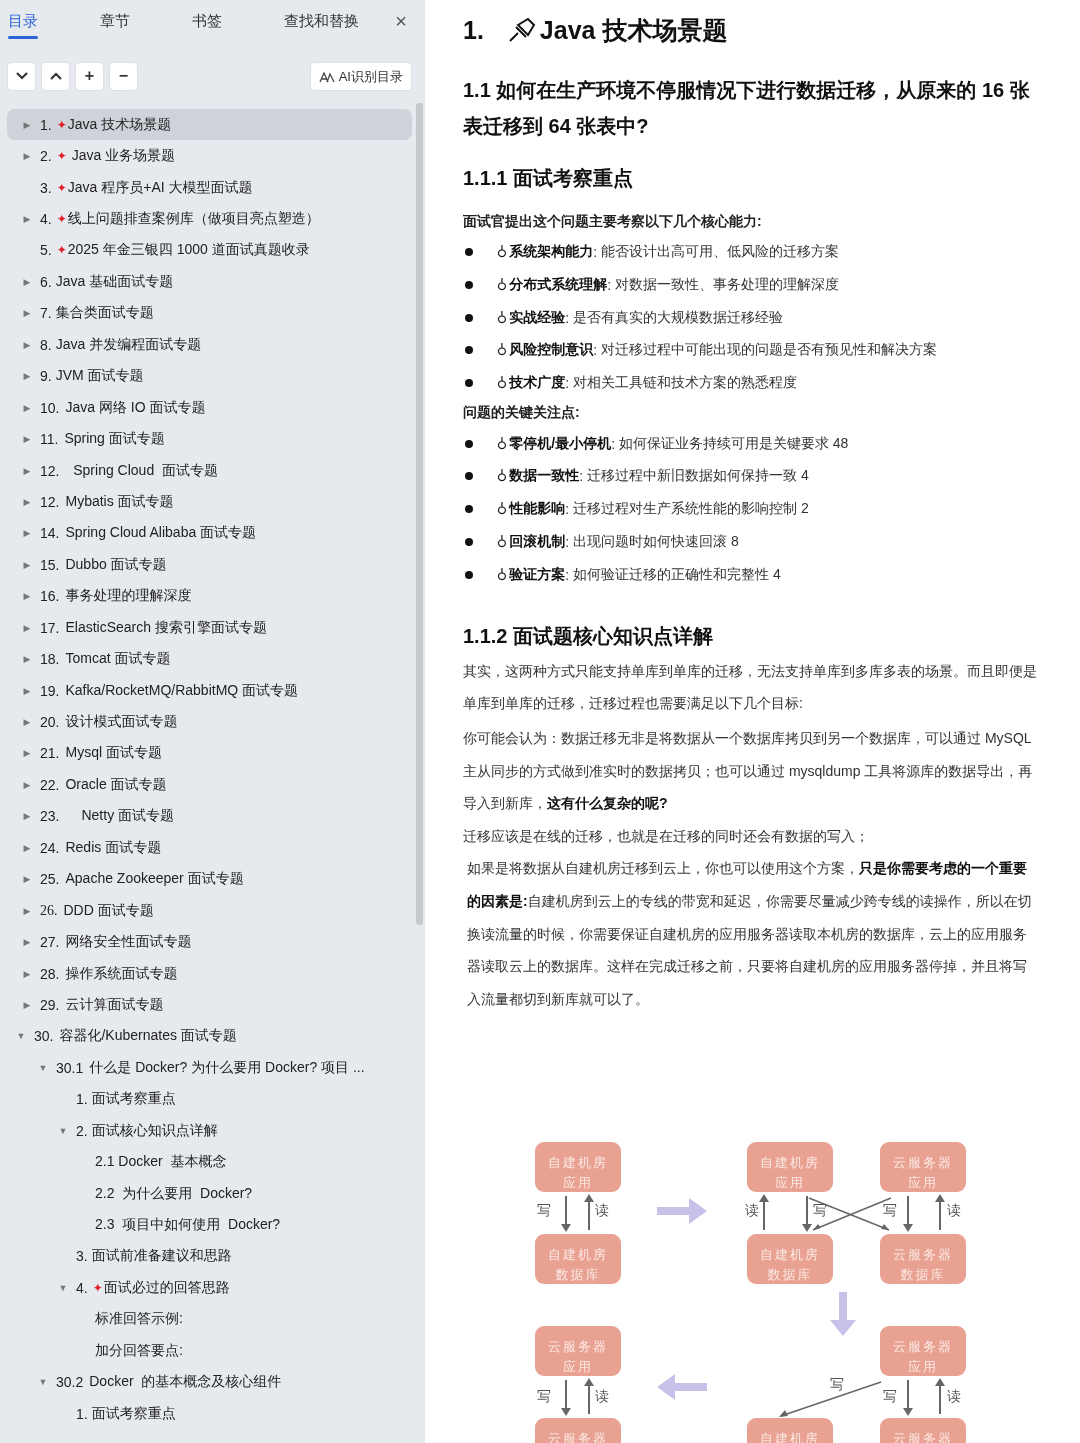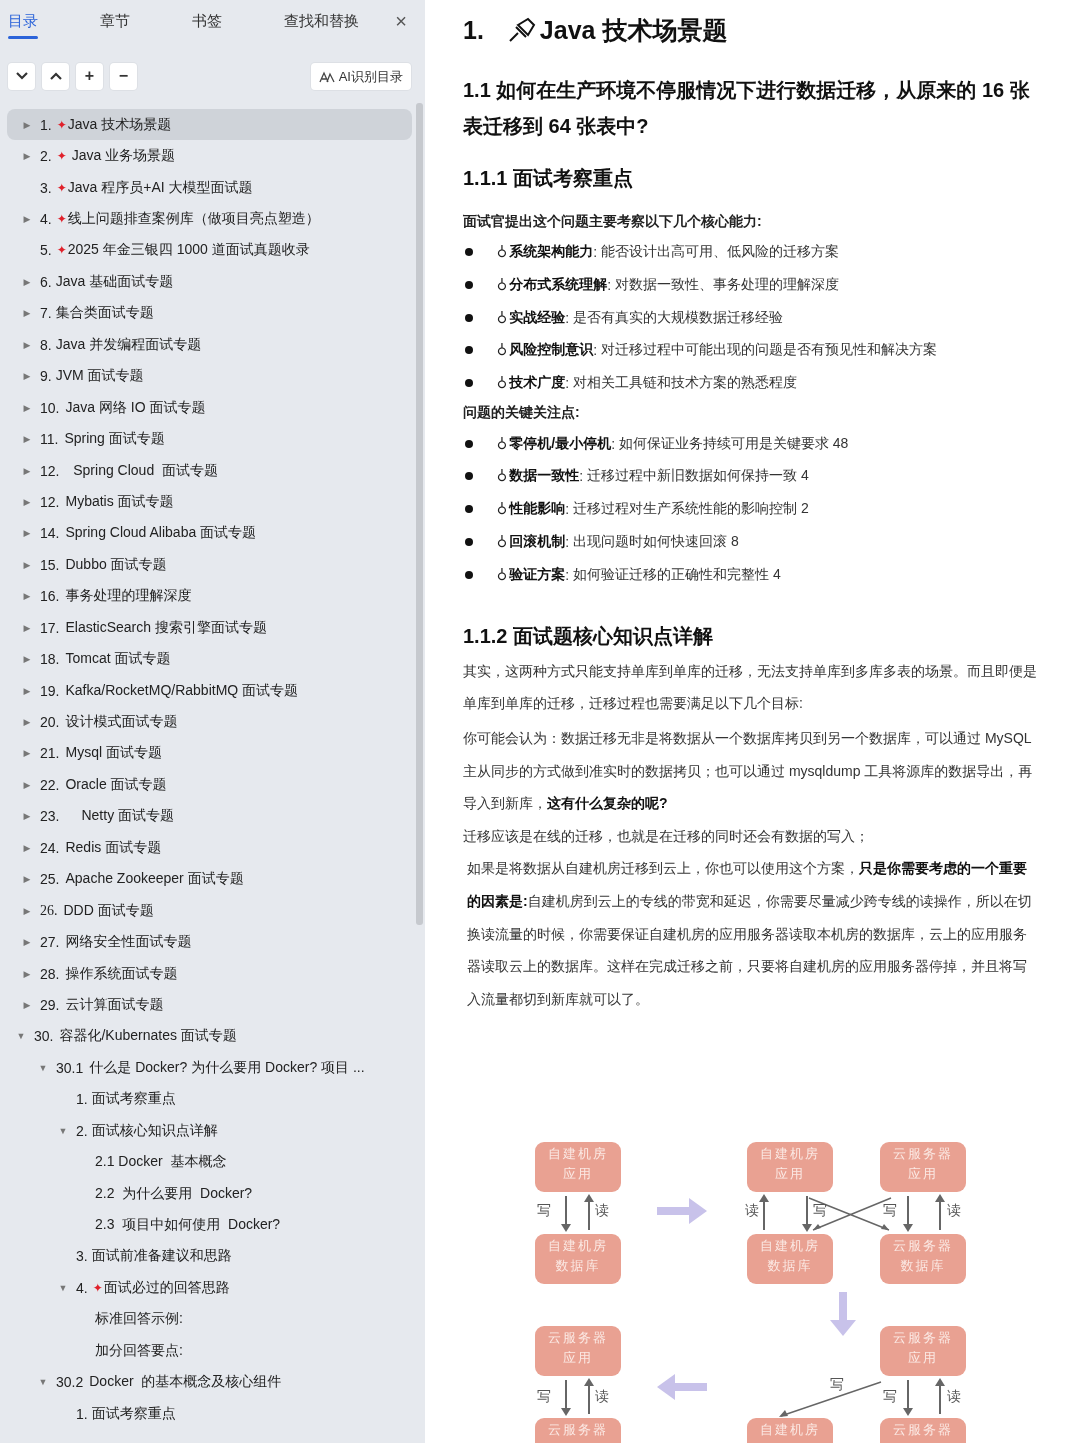--- a/index.html
+++ b/index.html
@@ -39,21 +39,21 @@
   .bullets li { height: 32.7px; display: flex; align-items: center; font-size: 14px; color: #333; }
   .bullets li .dot { width: 8px; height: 8px; border-radius: 50%; background: #111; margin: 0 24px 0 2px; }
   .bullets li .bulb { font-size: 14px; margin-right: 2px; color: #222; }
   .bullets li b { color: #111; }
   .para { font-size: 14px; color: #333; line-height: 32.6px; width: 575px; }
   .para b { color: #111; }
   .para.indent { padding-left: 4px; }
 
   
   .diagram { position: absolute; left: 0; top: 1140px; width: 642px; height: 303px; }
-  .box { position: absolute; width: 86px; height: 50px; background: #e9a192; border-radius: 9px; color: #fbe9e4; font-size: 13px; text-align: center; line-height: 20px; padding-top: 2px; letter-spacing: 2px; }
+  .box { position: absolute; width: 86px; height: 50px; background: #e9a192; border-radius: 9px; color: #fbe9e4; font-size: 13px; text-align: center; line-height: 20px; padding-top: 11px; letter-spacing: 2px; }
   .lbl { position: absolute; font-size: 14px; color: #555; }
   .vline { position: absolute; width: 2px; background: #666; }
   .arr-dn::after { content: ""; position: absolute; left: -4px; bottom: -2px; border-left: 5px solid transparent; border-right: 5px solid transparent; border-top: 8px solid #666; }
   .arr-up::after { content: ""; position: absolute; left: -4px; top: -2px; border-left: 5px solid transparent; border-right: 5px solid transparent; border-bottom: 8px solid #666; }
   .big-arrow { position: absolute; color: #c8c2ea; }
 </style>
 </head>
 <body>
 
 <div class="root">

